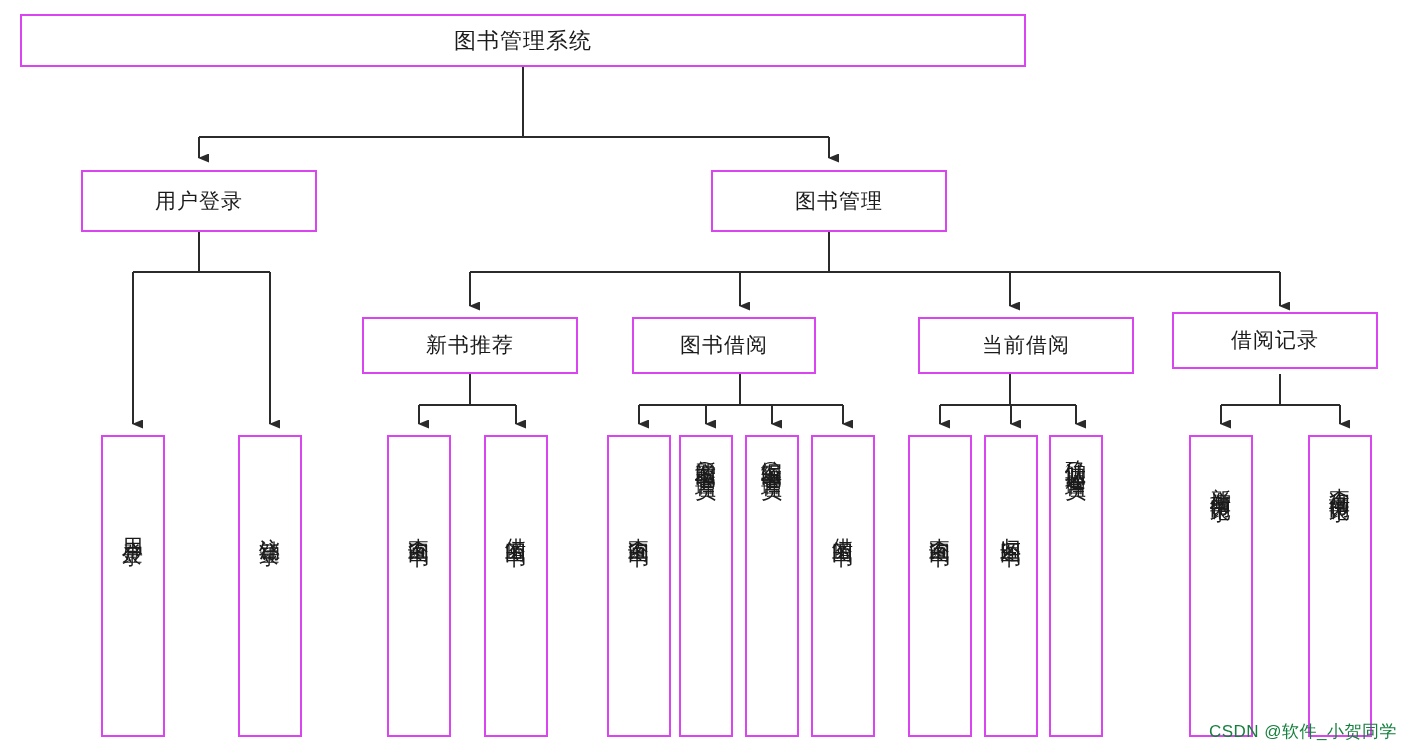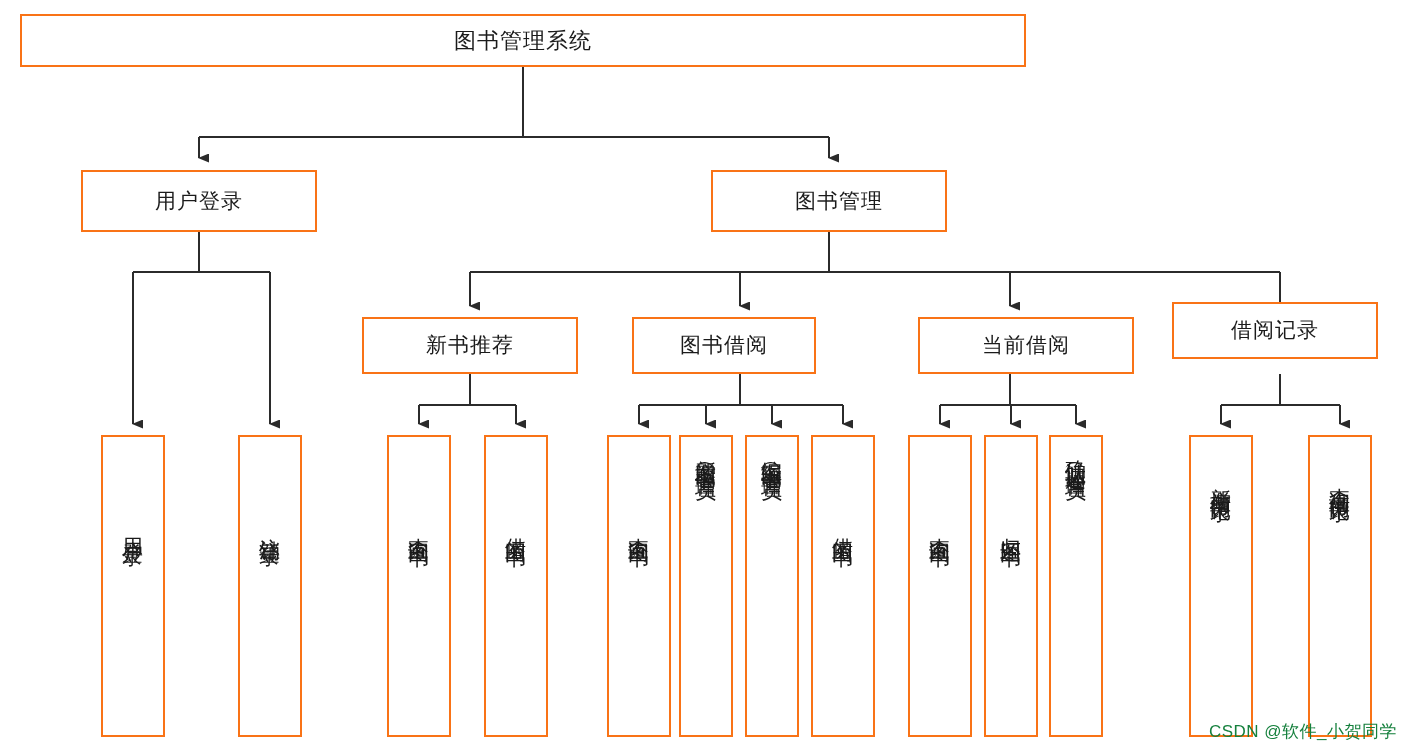--- a/index.html
+++ b/index.html
@@ -23,21 +23,21 @@
     left: 0;
     top: 0;
     width: 1405px;
     height: 747px;
     pointer-events: none;
   }
   .node {
     position: absolute;
     box-sizing: border-box;
     background: #ffffff;
-    border: 2px solid #f97316;
+    border: 2px solid #d946ef;
     display: flex;
     align-items: center;
     justify-content: center;
     color: #1b1b1b;
     text-align: right;
     z-index: 2;
   }
   .node-label {
     display: block;
     letter-spacing: 1px;
@@ -154,21 +154,21 @@
   </div>
 
   <div class="node h" style="left:632px; top:317px; width:184px; height:57px;">
     <span class="node-label">图书借阅</span>
   </div>
 
   <div class="node h" style="left:902px; top:317px; width:216px; height:57px;margin-left:16px;">
     <span class="node-label">当前借阅</span>
   </div>
 
-  <div class="node h" style="left:1172px; top:302px; width:206px; height:57px;">
+  <div class="node h" style="left:1172px; top:312px; width:206px; height:57px;">
     <span class="node-label">借阅记录</span>
   </div>
 
   <div class="node v short" style="left:101px; top:435px; width:64px; height:302px;">
     <span class="node-label">用户登录</span>
   </div>
 
   <div class="node v short" style="left:238px; top:435px; width:64px; height:302px;">
     <span class="node-label">注销登录</span>
   </div>

